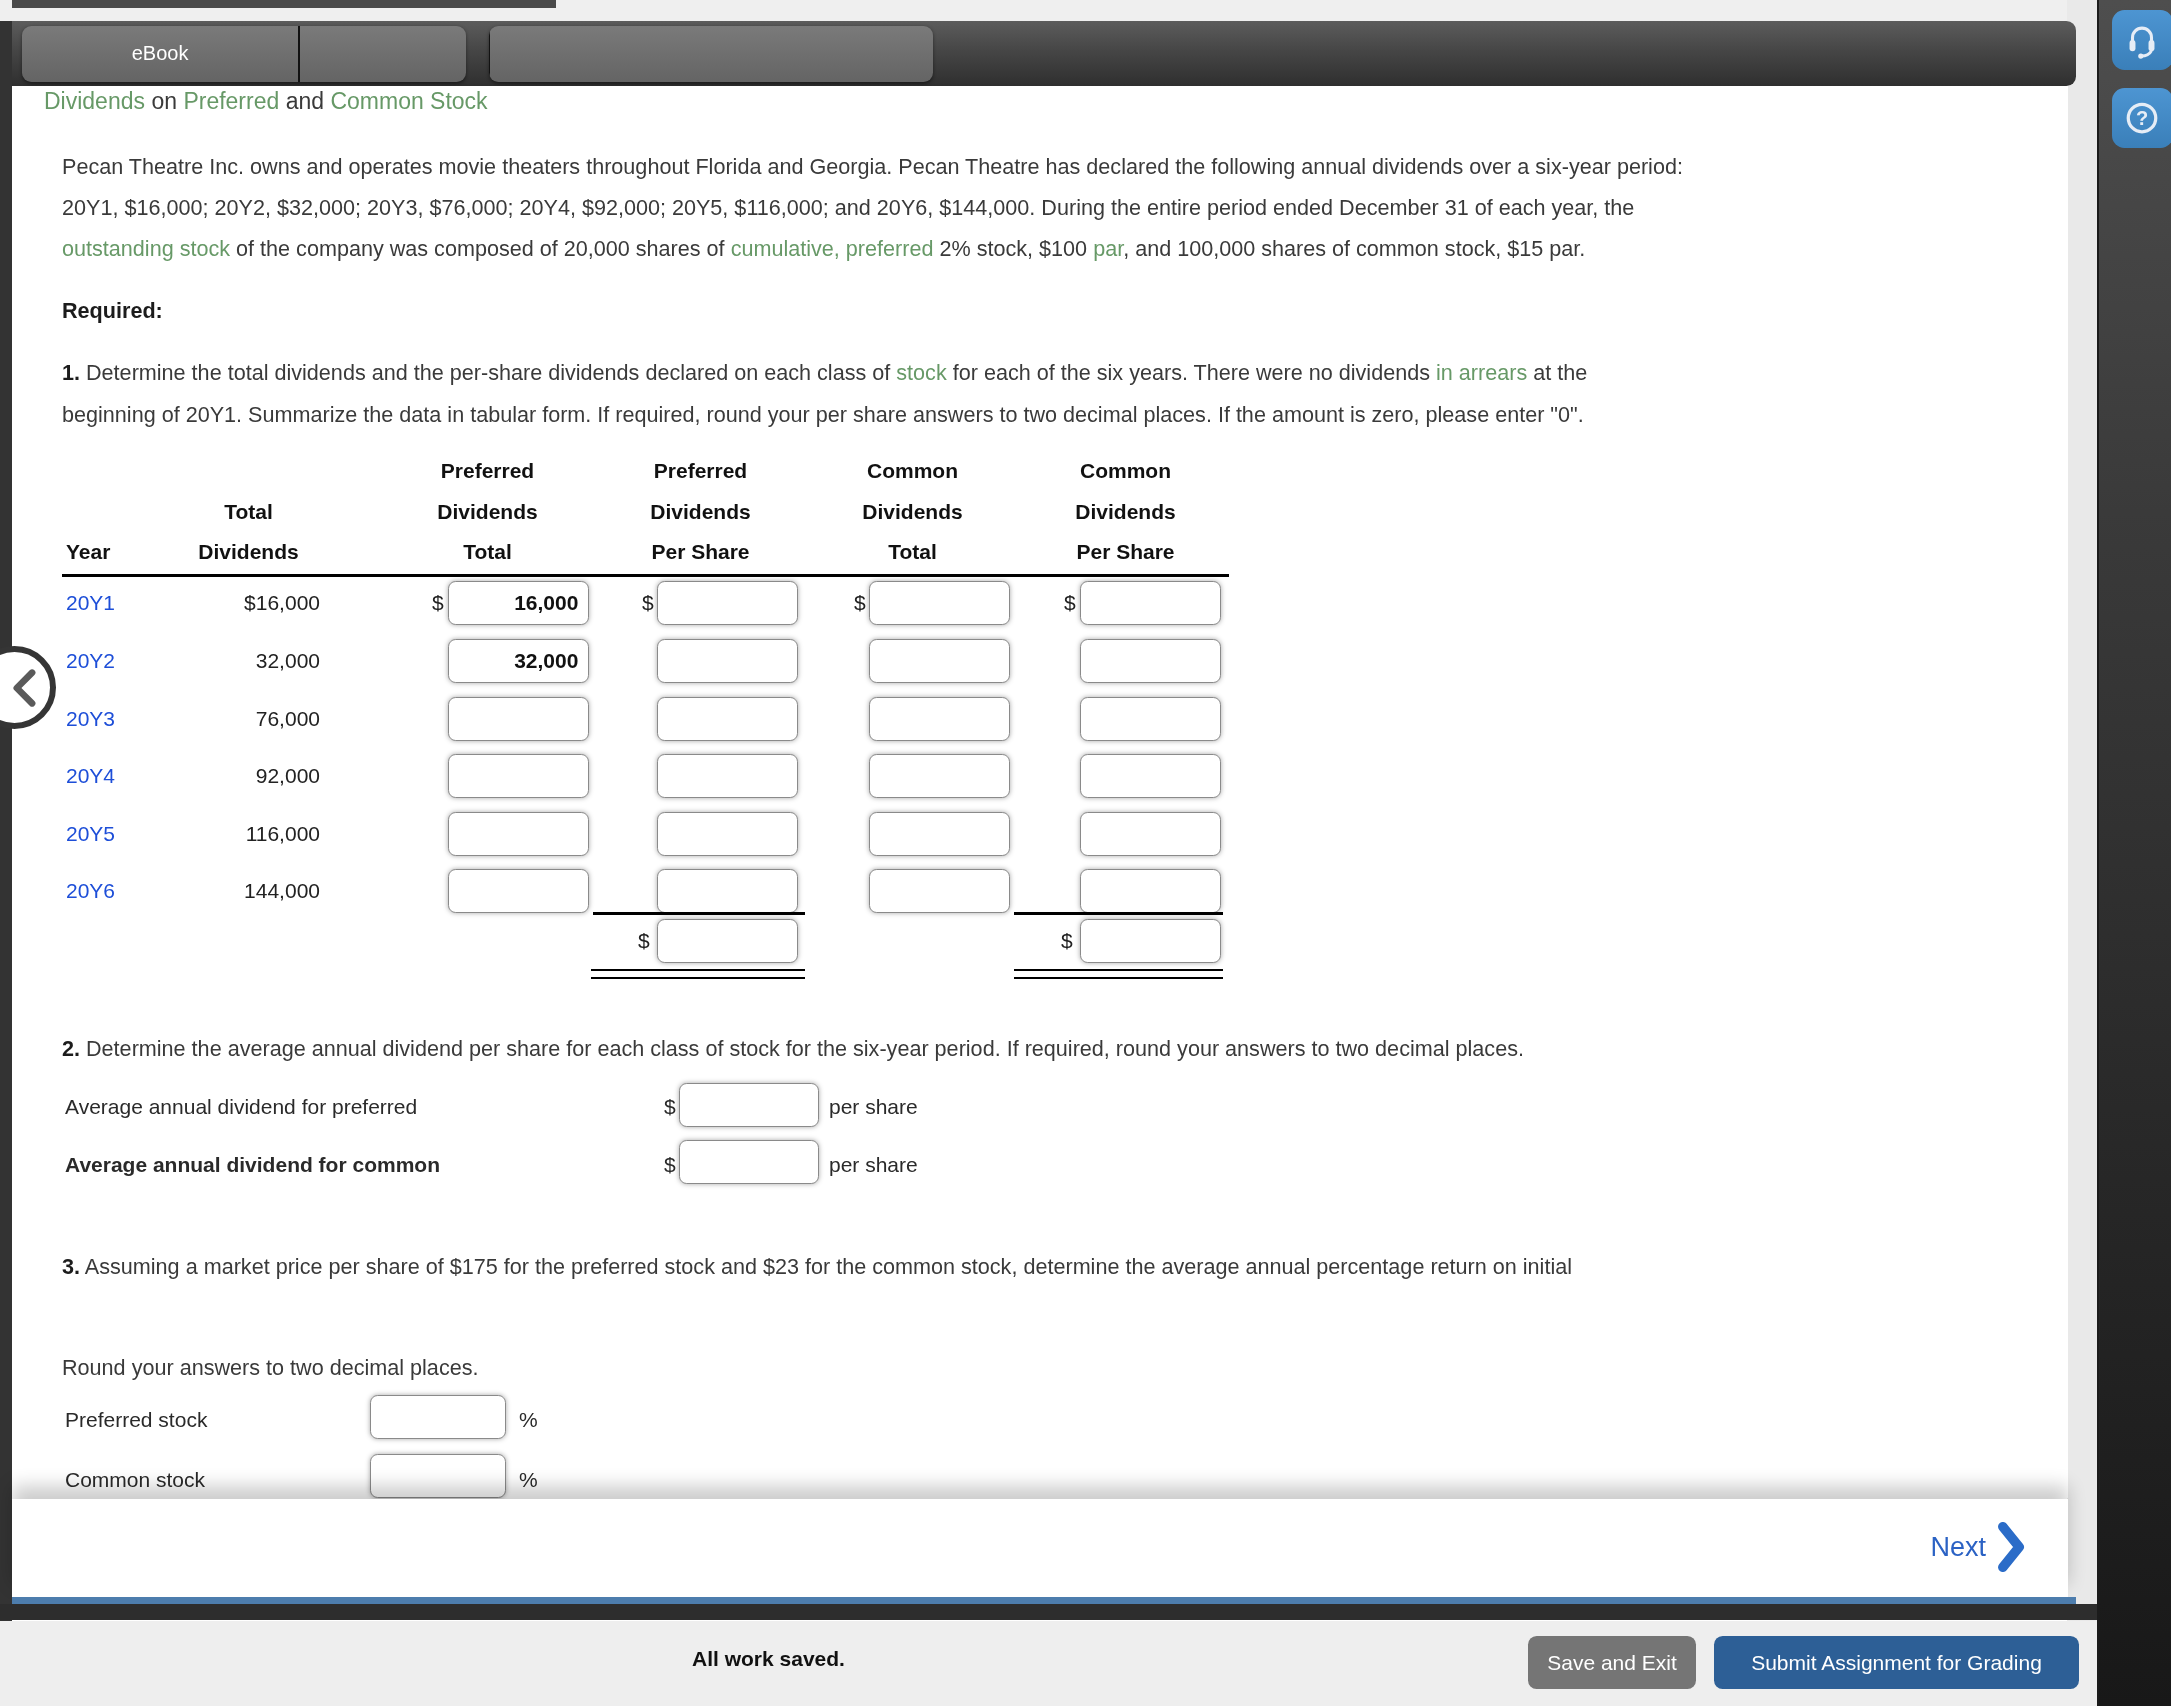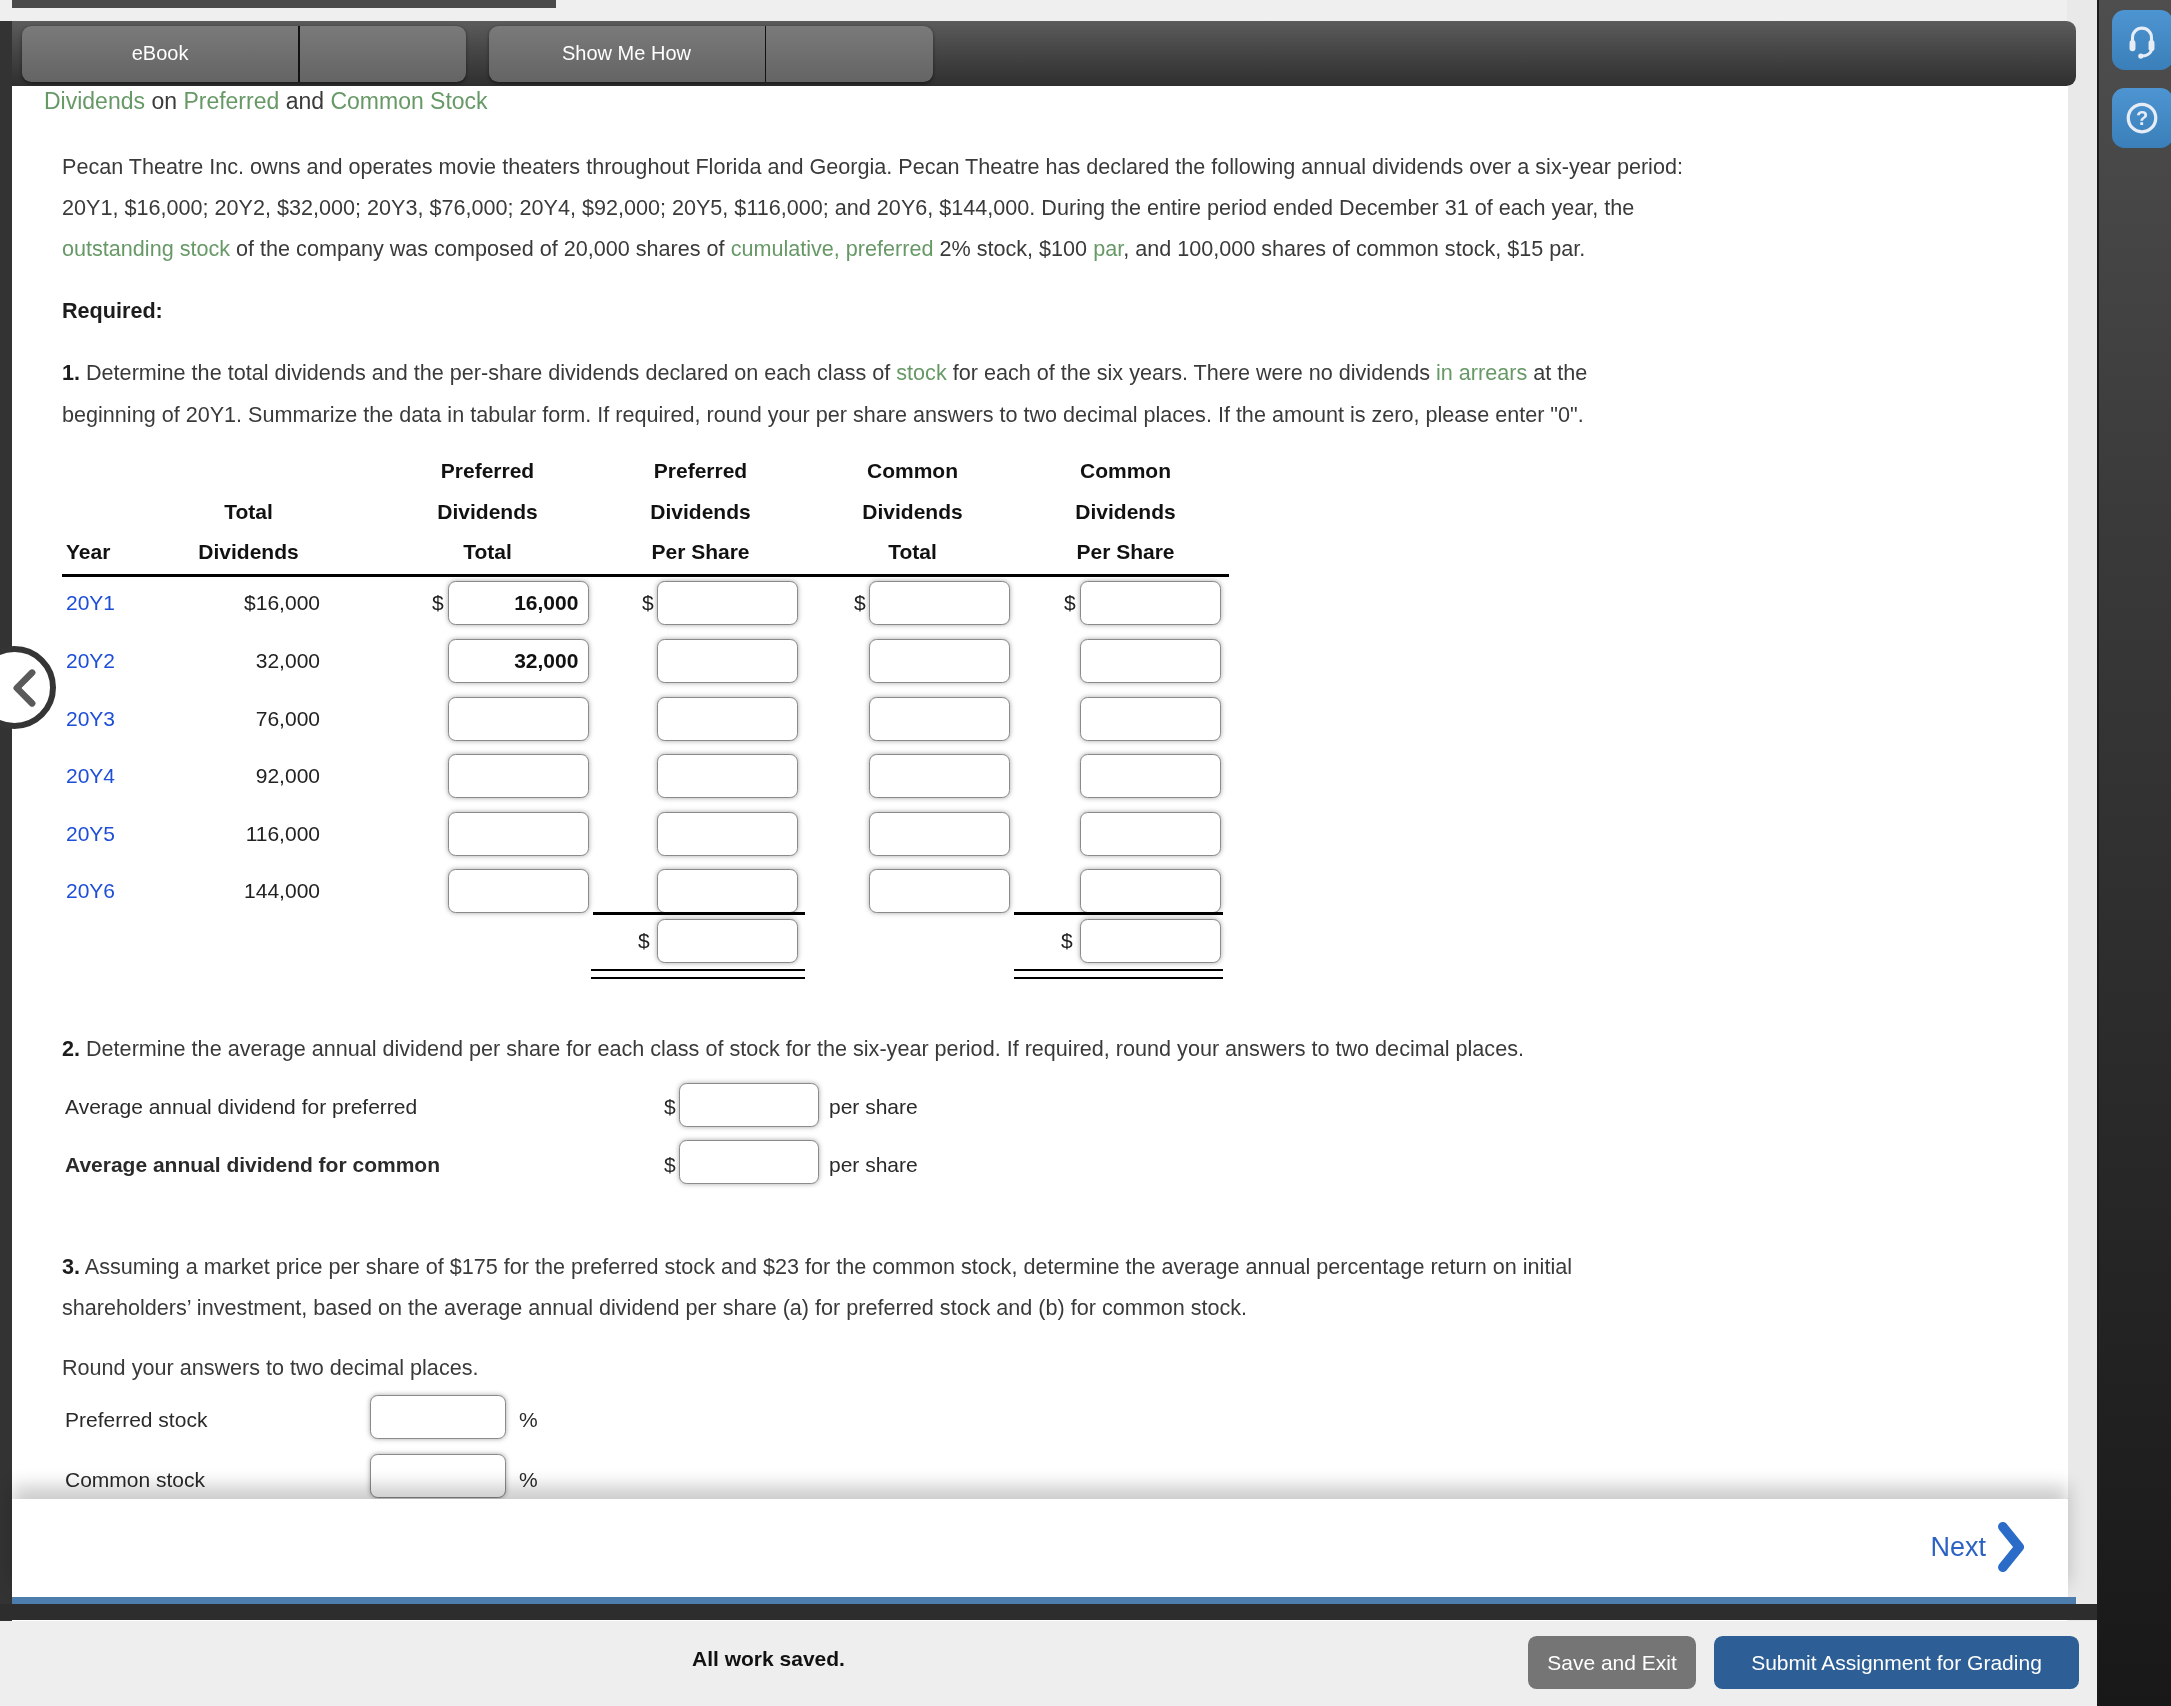--- a/index.html
+++ b/index.html
@@ -77,21 +77,20 @@
   <div class="left-strip"></div>
   <div class="gutter"></div>
 
   <div class="toolbar">
     <div class="tb-group" style="left:10.6px;">
       <div class="tb-cell">eBook</div>
       <div class="tb-div"></div>
       <div class="tb-cell empty"></div>
     </div>
     <div class="tb-group" style="left:477px;">
-      <div class="tb-cell">Show Me How</div>
       <div class="tb-div"></div>
       <div class="tb-cell empty"></div>
     </div>
   </div>
 
   <div class="content-bg"></div>
 
   <div class="title-line">
     <span class="green">Dividends</span><span> on </span><span class="green">Preferred</span><span> and </span><span class="green">Common Stock</span>
   </div>
@@ -207,21 +206,20 @@
   <span class="label22" style="left:829px;top:1095px;">per share</span>
 
   <span class="label22" style="left:65px;top:1153px;font-weight:bold;">Average annual dividend for common</span>
   <span class="label22" style="left:664px;top:1153px;">$</span>
   <input class="tbox" style="left: 679px; top: 1140px; width: 140px;">
   <span class="label22" style="left:829px;top:1153px;">per share</span>
 
   <div class="tline" style="top:1252px;">
     <span class="bold">3.</span><span>  Assuming a market price per share of $175 for the preferred stock and $23 for the common stock, determine the average annual percentage return on initial</span>
   </div>
-  <div class="tline" style="top:1293px;">shareholders’ investment, based on the average annual dividend per share (a) for preferred stock and (b) for common stock.</div>
   <div class="tline" style="top:1353px;">Round your answers to two decimal places.</div>
 
   <span class="label22" style="left:65px;top:1408px;">Preferred stock</span>
   <input class="tbox" style="left: 370px; top: 1395px; width: 136px;">
   <span class="label22" style="left:519px;top:1408px;">%</span>
 
   <span class="label22" style="left:65px;top:1468px;">Common stock</span>
   <input class="tbox" style="left: 370px; top: 1454px; width: 136px;">
   <span class="label22" style="left:519px;top:1468px;">%</span>
 

